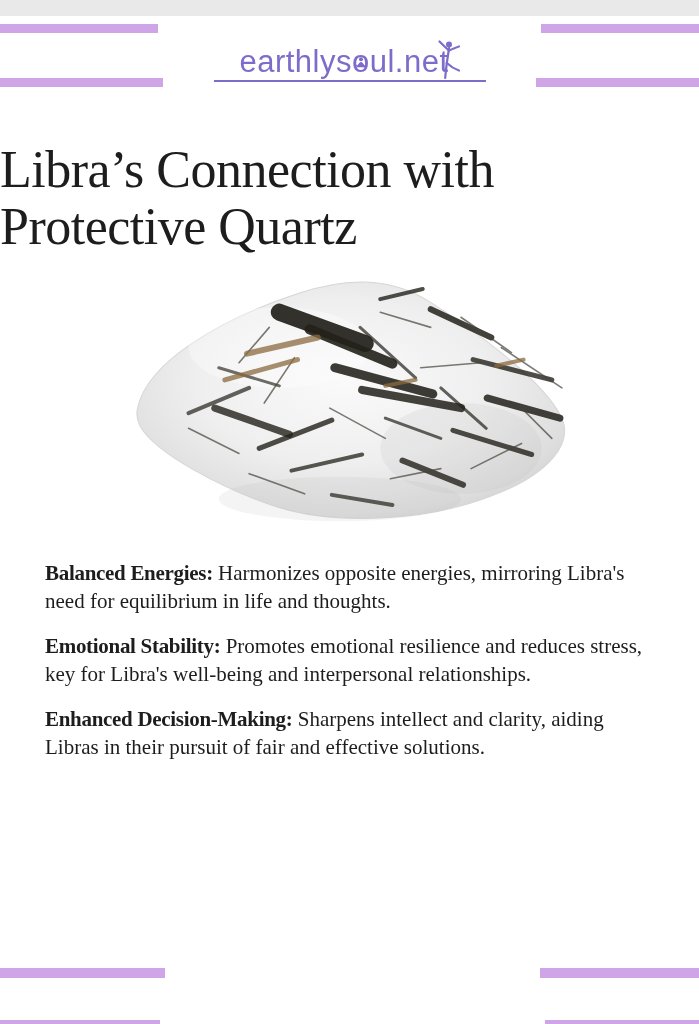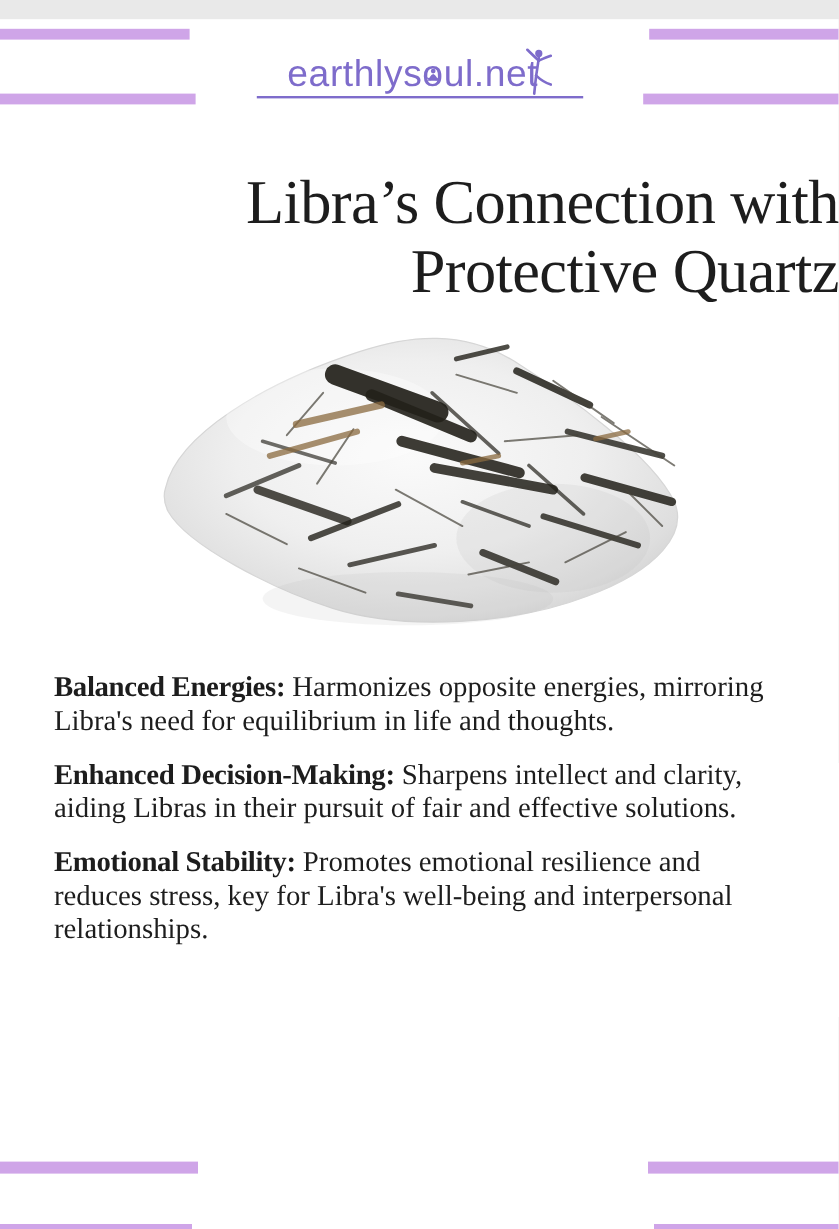--- a/index.html
+++ b/index.html
@@ -20,28 +20,28 @@
     font-family:"Liberation Sans",sans-serif;
     color:var(--logo-purple);font-size:31px;letter-spacing:.5px;line-height:1;
   }
   .logo-inner{display:inline-block;position:relative;}
   .logo-row{display:inline-flex;align-items:flex-end;}
   .o-wrap{position:relative;display:inline-block;}
   .o-wrap svg{position:absolute;left:50%;top:56%;transform:translate(-50%,-50%);}
   .dancer{margin-left:-13px;position:relative;top:3px;}
   .logo-underline{height:2px;background:var(--logo-purple);width:272px;margin:3px auto 0;}
   .title{
-    position:absolute;top:90px;left:0;right:0;text-align:right;
+    position:absolute;top:90px;left:0;right:0;text-align:left;
     font-size:52px;line-height:1.1;color:var(--text-dark);
     font-weight:400;letter-spacing:-0.5px;
   }
   .stone{position:absolute;left:128px;top:250px;width:444px;height:264px;}
   .content{
     position:absolute;left:45px;width:612px;top:543px;
-    font-size:24px;line-height:28px;color:var(--text-dark);
+    font-size:21px;line-height:28px;color:var(--text-dark);
   }
   .content p{margin:0 0 17px 0;}
   .content strong{font-weight:700;letter-spacing:-0.3px;}
 </style>
 </head>
 <body>
 
 <div class="page">
 
   <div class="bar" style="top:8px;left:0;width:158px;height:9px;"></div>
@@ -147,22 +147,22 @@
       <line x1="365" y1="98" x2="392" y2="92" stroke-width="4"></line>
     </g>
   </svg>
 
   <div class="content">
     <p>
       <strong>Balanced Energies:</strong>
       <span>Harmonizes opposite energies, mirroring Libra's need for equilibrium in life and thoughts.</span>
     </p>
     <p>
+      <strong>Emotional Stability:</strong>
+      <span>Promotes emotional resilience and reduces stress, key for Libra's well-being and interpersonal relationships.</span>
+    </p>
+    <p>
       <strong>Enhanced Decision-Making:</strong>
       <span>Sharpens intellect and clarity, aiding Libras in their pursuit of fair and effective solutions.</span>
-    </p>
-    <p>
-      <strong>Emotional Stability:</strong>
-      <span>Promotes emotional resilience and reduces stress, key for Libra's well-being and interpersonal relationships.</span>
     </p>
   </div>
 
 </div>
 
 </body></html>

